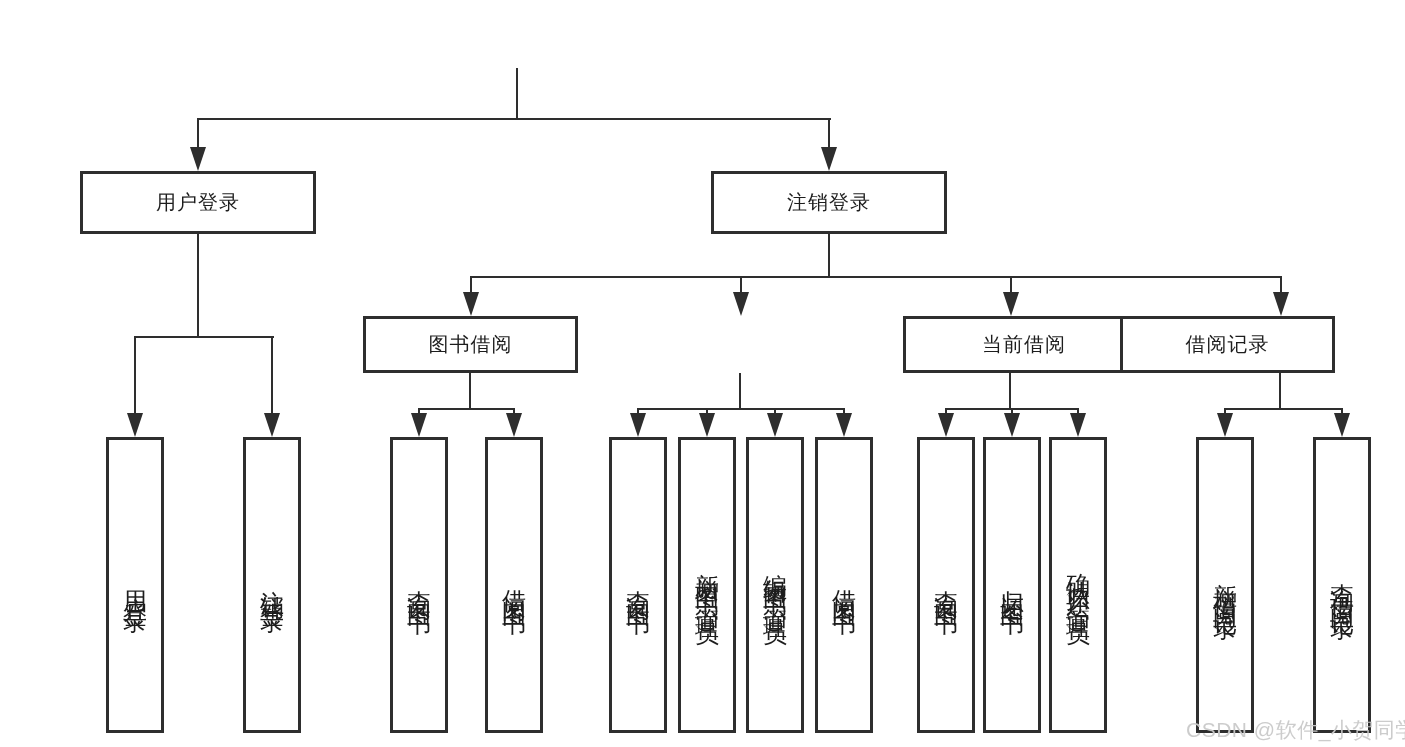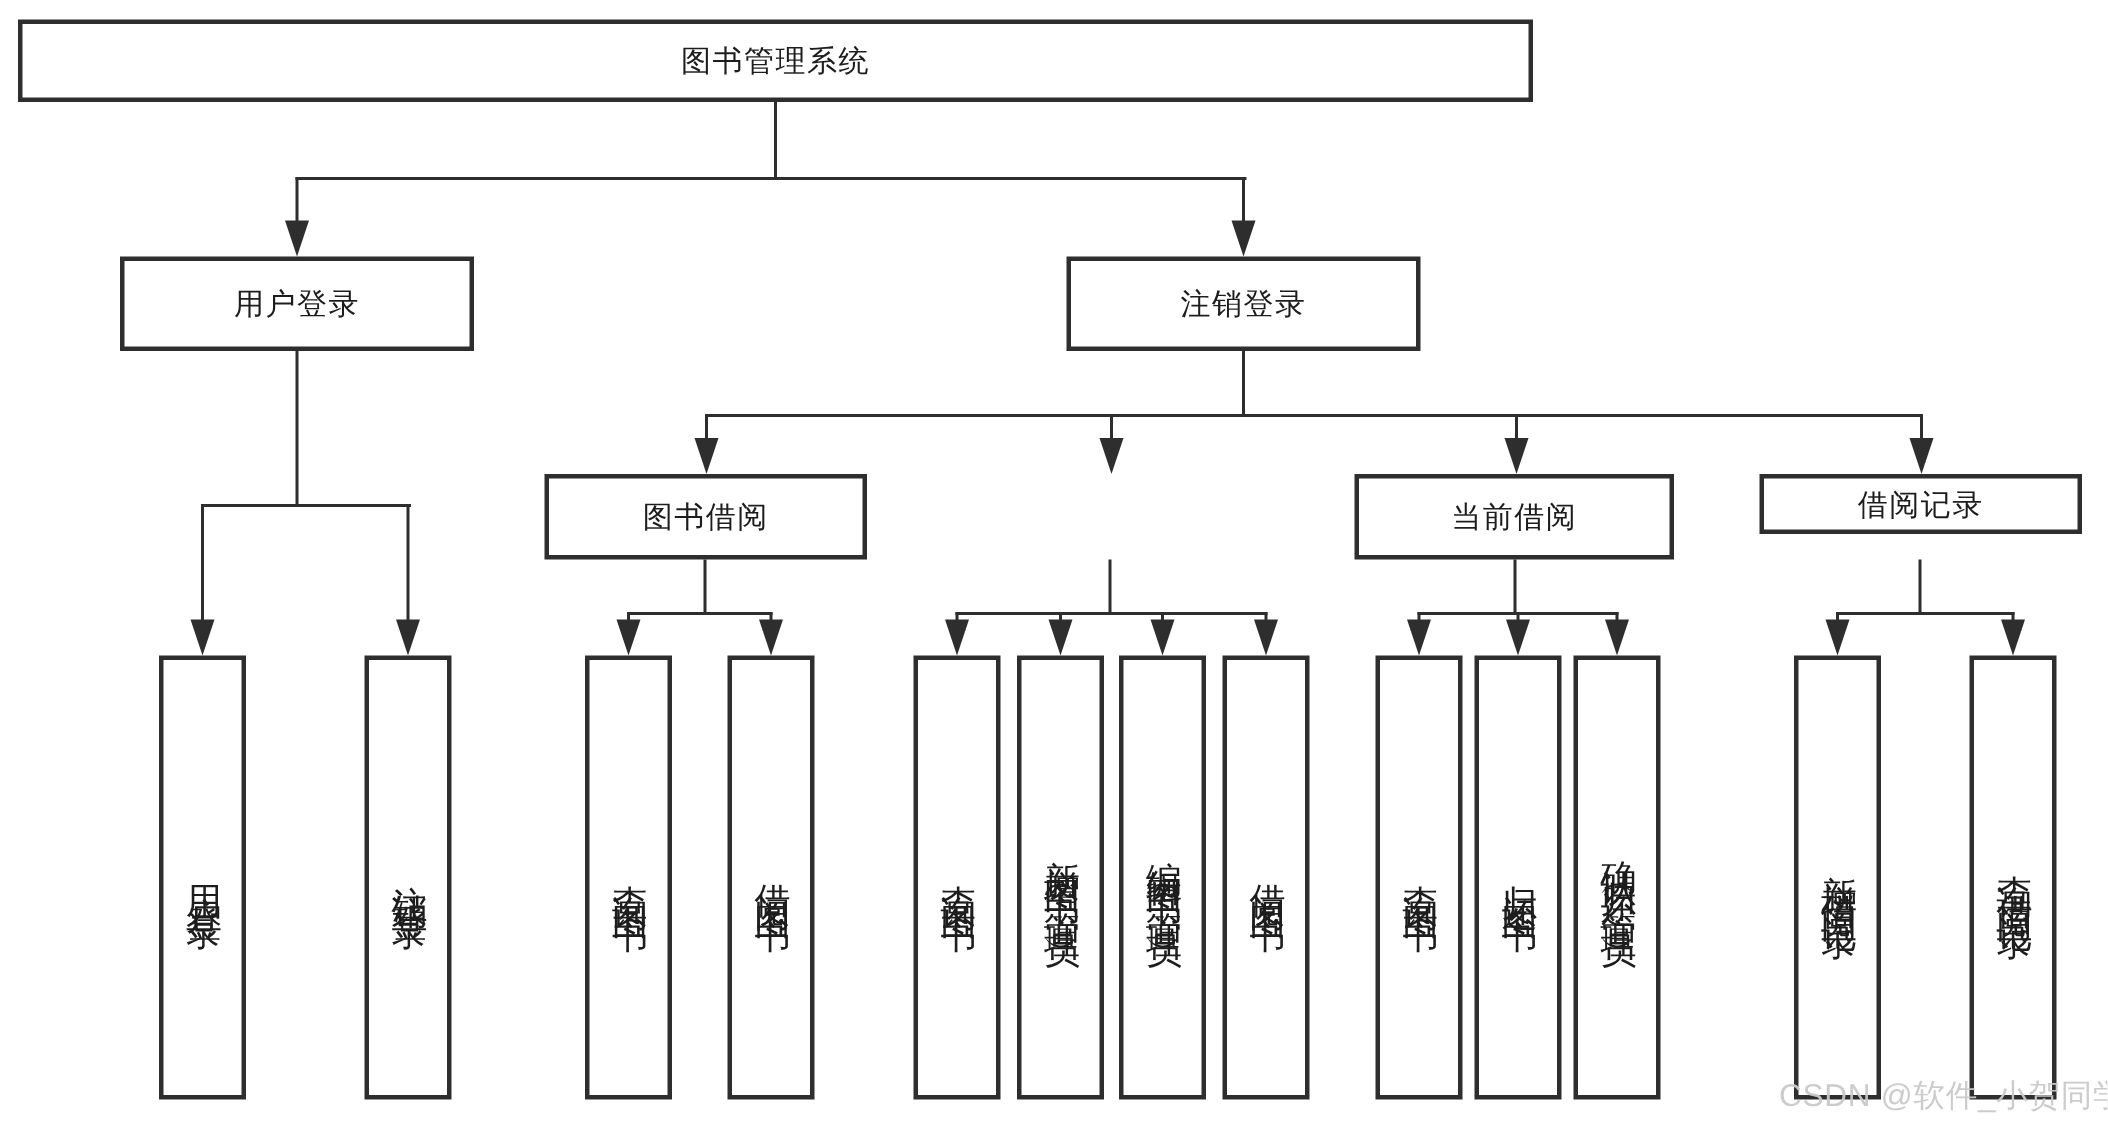--- a/index.html
+++ b/index.html
@@ -29,32 +29,31 @@
   .watermark{
     position:absolute;left:1186px;top:716px;font-size:21px;
     color:rgba(201,201,201,0.95);white-space:nowrap;z-index:5;letter-spacing:0.5px;
   }
 </style>
 </head>
 <body>
 
 <div class="canvas">
 
-  <div class="box box-h" style="left:12px;top:13px;width:1010px;height:55px">图书管理系统</div>
 
   <div class="box box-h" style="left:80px;top:171px;width:236px;height:63px">用户登录</div>
 
   <div class="box box-h" style="left:711px;top:171px;width:236px;height:63px">注销登录</div>
 
   <div class="box box-h" style="left:363px;top:316px;width:215px;height:57px">图书借阅</div>
 
 
-  <div class="box box-h" style="left:903px;top:316px;width:213px;height:57px">当前借阅</div>
+  <div class="box box-h" style="left:903px;top:316px;width:242px;height:57px">当前借阅</div>
 
-  <div class="box box-h" style="left:1173px;top:316px;width:215px;height:40px">借阅记录</div>
+  <div class="box box-h" style="left:1120px;top:316px;width:215px;height:57px">借阅记录</div>
 
   <div class="box box-v" style="left:106px;top:437px;width:58px;height:296px">
     <span class="vtxt">用户登录</span>
     </div>
 
   <div class="box box-v" style="left:243px;top:437px;width:58px;height:296px">
     <span class="vtxt">注销登录</span>
     </div>
 
   <div class="box box-v" style="left:390px;top:437px;width:58px;height:296px">

